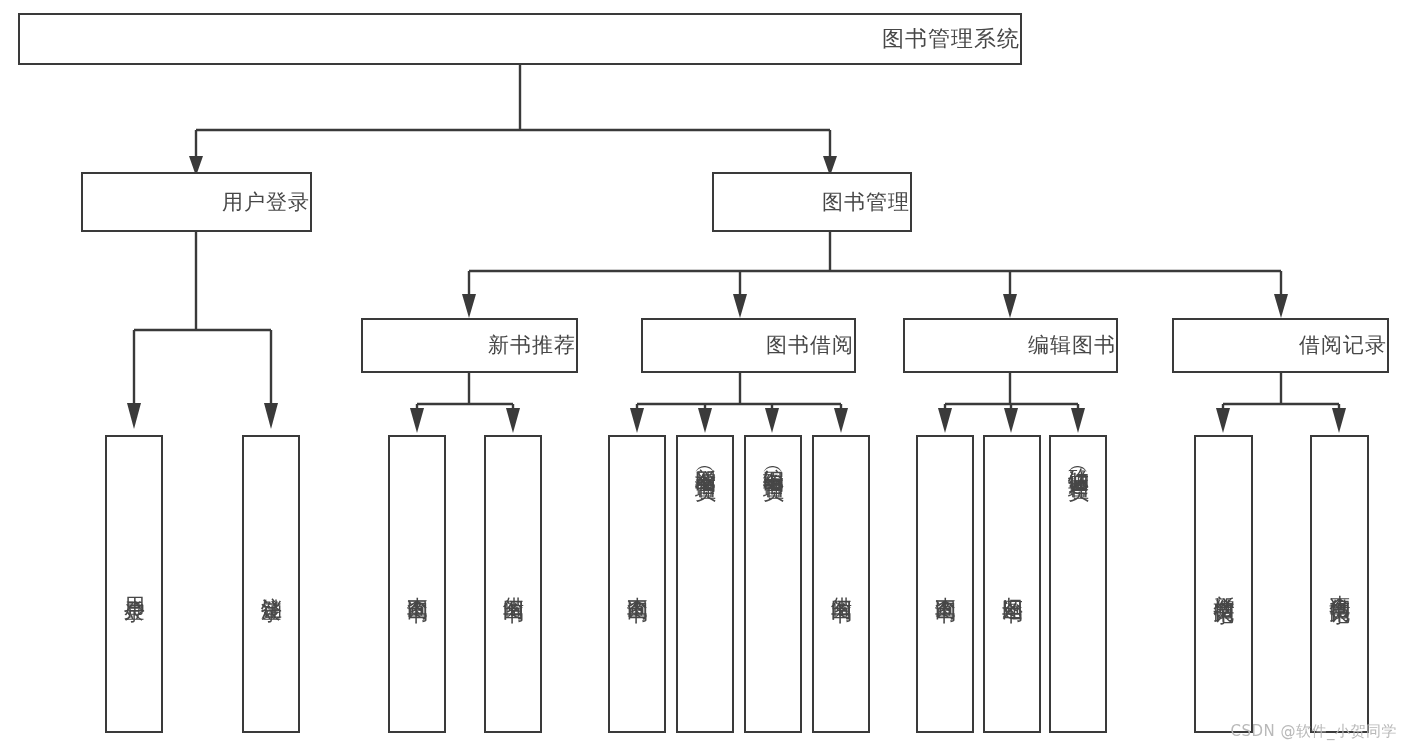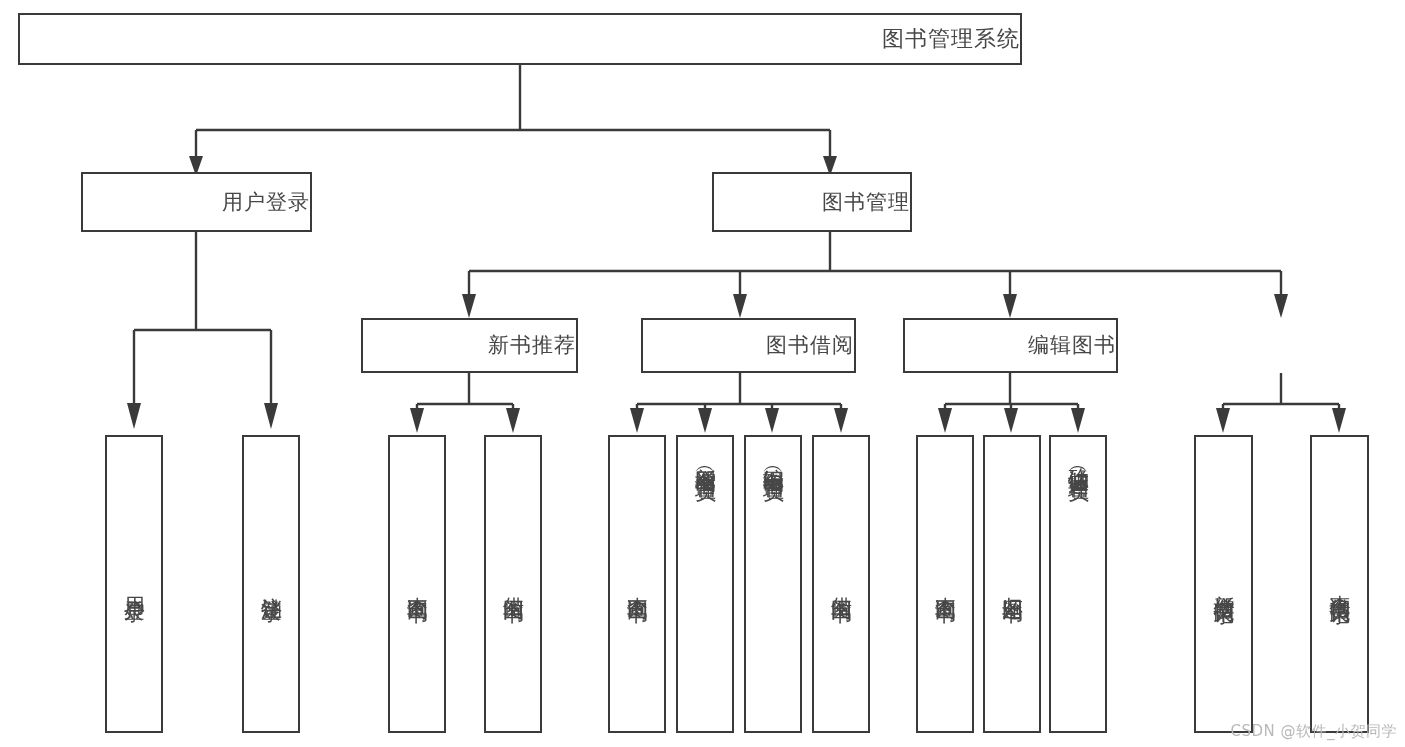--- a/index.html
+++ b/index.html
@@ -151,20 +151,23 @@
 
   <div class="node h-node" style="left:361px;top:318px;width:217px;height:55px;">
     <span class="label">新书推荐</span>
   </div>
   <div class="node h-node" style="left:633px;top:318px;width:215px;height:55px;margin-left:8px;">
     <span class="label">图书借阅</span>
   </div>
   <div class="node h-node" style="left:903px;top:318px;width:215px;height:55px;">
     <span class="label">编辑图书</span>
   </div>
+  <div class="node h-node" style="left:1172px;top:318px;width:217px;height:55px;">
+    <span class="label">借阅记录</span>
+  </div>
 
   <div class="node leaf centered" style="left:105px;top:435px;width:58px;height:298px;">
     <span class="label">用户登录</span>
   </div>
   <div class="node leaf centered" style="left:242px;top:435px;width:58px;height:298px;">
     <span class="label">注销登录</span>
   </div>
 
   <div class="node leaf centered" style="left:388px;top:435px;width:58px;height:298px;">
     <span class="label">查询图书</span>

